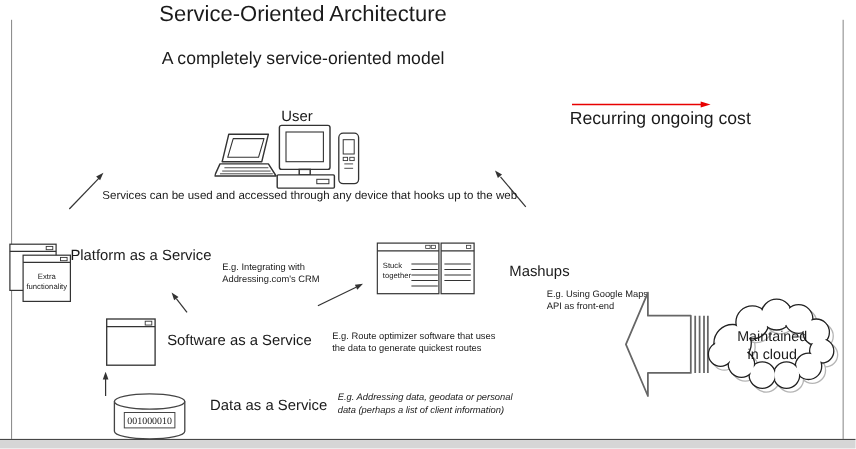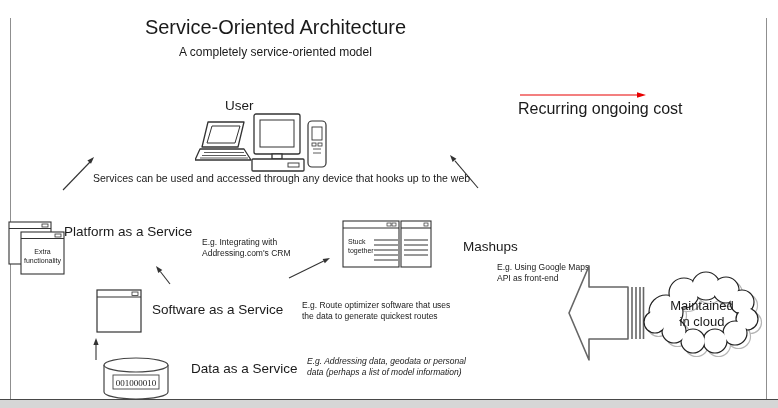--- a/index.html
+++ b/index.html
@@ -2,21 +2,21 @@
 <html><head>
 <meta charset="utf-8">
 <style>
   html,body{margin:0;padding:0;background:#fff;}
   #stage{
     position:relative;width:778px;height:408px;background:#ffffff;overflow:hidden;
     font-family:"Liberation Sans","DejaVu Sans",sans-serif;color:#1a1a1a;
   }
   .abs{position:absolute;}
   .title{font-size:20px;letter-spacing:0px;text-align:center;}
-  .subtitle{font-size:12px;text-align:center;}
+  .subtitle{font-size:16px;text-align:center;}
   .label{font-size:13.5px;white-space:nowrap;}
   .example{font-size:8.5px;line-height:11px;white-space:nowrap;}
   .caption{font-size:10.5px;white-space:nowrap;text-align:center;}
   .cost-label{font-size:16px;white-space:nowrap;}
   .vline{width:1px;background:#8f8f8f;}
   .hline{height:1px;background:#474747;}
   .bottom-strip{background:#d6d6d6;}
   svg{display:block;}
   svg text{font-family:"Liberation Sans","DejaVu Sans",sans-serif;fill:#1a1a1a;}
   svg text.serif{font-family:"Liberation Serif","DejaVu Serif",serif;}
@@ -24,30 +24,30 @@
 </head>
 <body>
 
 <div id="stage">
 
   <div class="abs vline" style="left:10px;top:18px;height:381px;"></div>
   <div class="abs vline" style="left:766px;top:18px;height:381px;"></div>
   <div class="abs hline" style="left:0;top:399px;width:778px;"></div>
   <div class="abs bottom-strip" style="left:0;top:400px;width:778px;height:8px;"></div>
 
-  <div class="abs title" style="left:128px;top:16px;width:295px;">Service-Oriented Architecture</div>
+  <div class="abs title" style="left:128px;top:2px;width:295px;">Service-Oriented Architecture</div>
   <div class="abs subtitle" style="left:128px;top:45px;width:295px;">A completely service-oriented model</div>
 
   <svg class="abs" style="left:518px;top:89px;" width="132" height="12" viewBox="0 0 132 12">
     <line x1="2" y1="6" x2="120" y2="6" stroke="#e80000" stroke-width="1.2"></line>
     <polygon points="128,6 119,3.3 119,8.7" fill="#e80000"></polygon>
   </svg>
   <div class="abs cost-label" style="left:518px;top:100px;">Recurring ongoing cost</div>
 
-  <div class="abs label" style="left:225px;top:98px;width:90px;text-align:left;">User</div>
+  <div class="abs label" style="left:225px;top:98px;width:90px;text-align:center;">User</div>
   <svg class="abs" style="left:195px;top:112px;" width="134" height="62" viewBox="0 0 134 62">
 
     <g fill="#fff" stroke="#333" stroke-width="1.3" stroke-linejoin="round">
       <polygon points="13,10 49,10 43,35 7,35"></polygon>
       <polygon points="17,14 45,14 40,31 12,31" stroke-width="1"></polygon>
       <polygon points="5,37 49,37 56,48 0,48"></polygon>
       <line x1="9" y1="40.5" x2="49" y2="40.5" stroke-width="0.8"></line>
       <line x1="7" y1="43.5" x2="51" y2="43.5" stroke-width="0.8"></line>
       <line x1="5" y1="46" x2="53" y2="46" stroke-width="0.8"></line>
     </g>
@@ -161,21 +161,21 @@
     <g fill="#fff" stroke="#444" stroke-width="1.2">
       <path d="M2,9 L2,36 A32,7 0 0 0 66,36 L66,9"></path>
       <ellipse cx="34" cy="9" rx="32" ry="7"></ellipse>
       <rect x="11" y="19" width="46" height="14" stroke-width="0.9"></rect>
     </g>
     <text class="serif" x="34" y="29.5" font-size="9" text-anchor="middle">001000010</text>
   </svg>
   <div class="abs label" style="left:191px;top:361px;">Data as a Service</div>
   <div class="abs example" style="left:307px;top:356px;font-style:italic;">
     <div>E.g. Addressing data, geodata or personal</div>
-    <div>data (perhaps a list of model information)</div>
+    <div>data (perhaps a list of client information)</div>
   </div>
 
   <svg class="abs" style="left:563px;top:262px;" width="84" height="102" viewBox="0 0 84 102">
     <polygon points="6,51 26,4 26,25 65,25 65,77 26,77 26,98" fill="#fff" stroke="#666" stroke-width="1.6" stroke-linejoin="round"></polygon>
     <g stroke="#666" stroke-width="1.6">
       <line x1="69" y1="25" x2="69" y2="77"></line>
       <line x1="73" y1="25" x2="73" y2="77"></line>
       <line x1="77" y1="25" x2="77" y2="77"></line>
       <line x1="80.5" y1="25" x2="80.5" y2="77"></line>
     </g>

